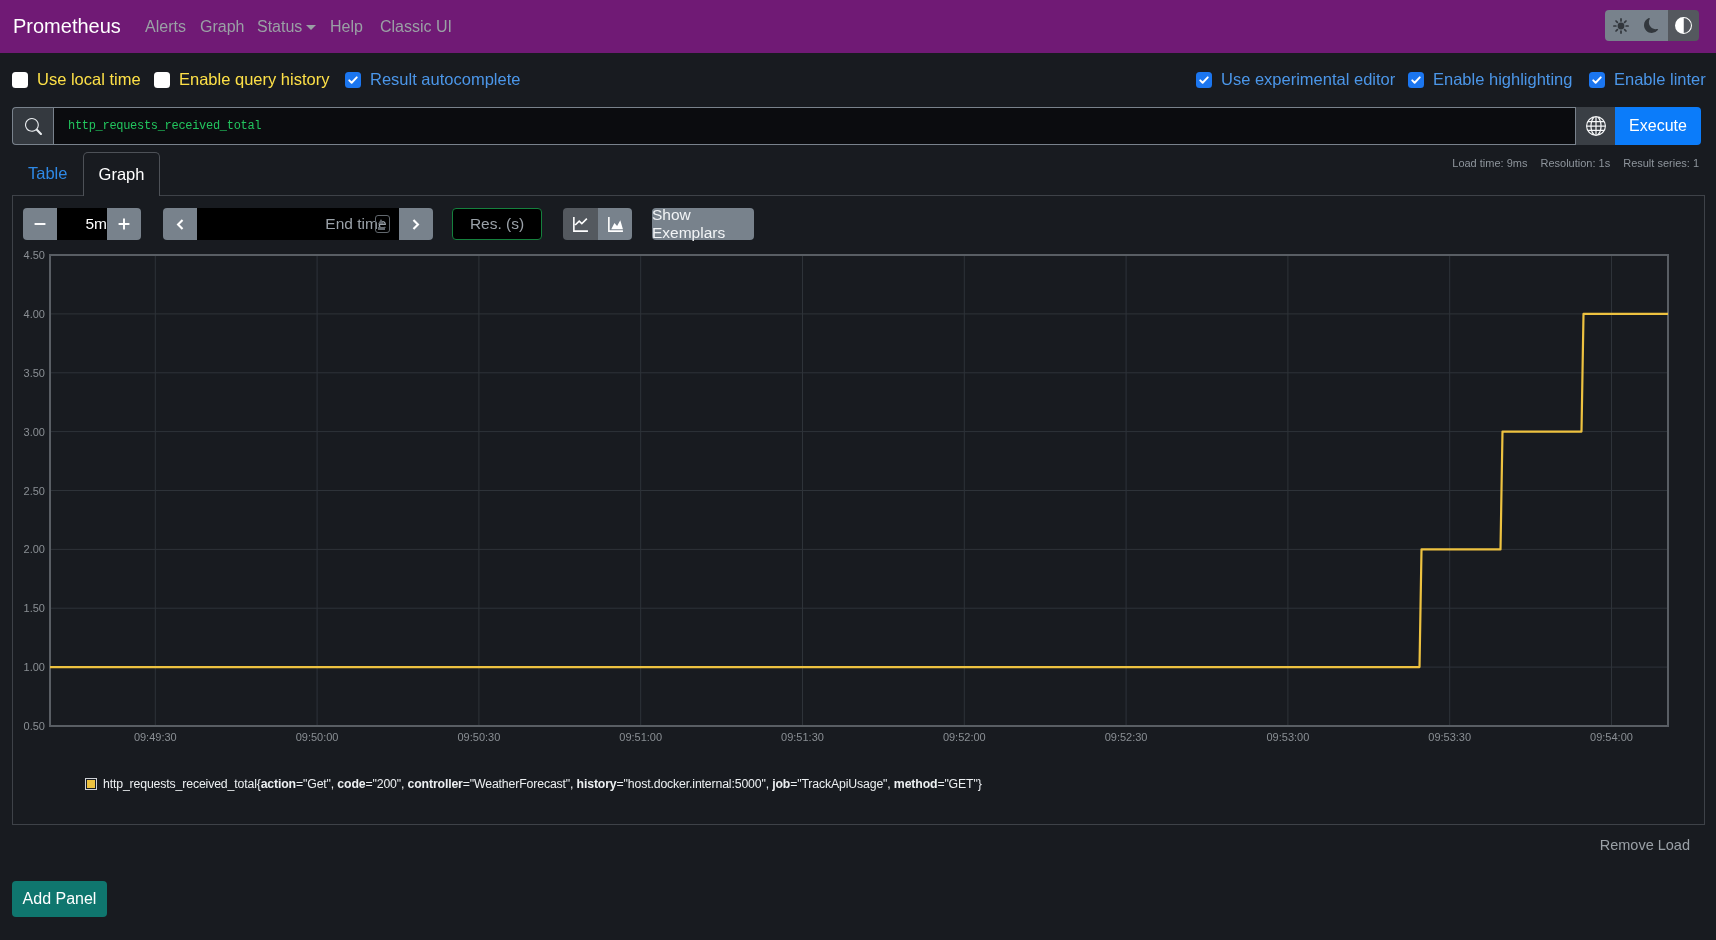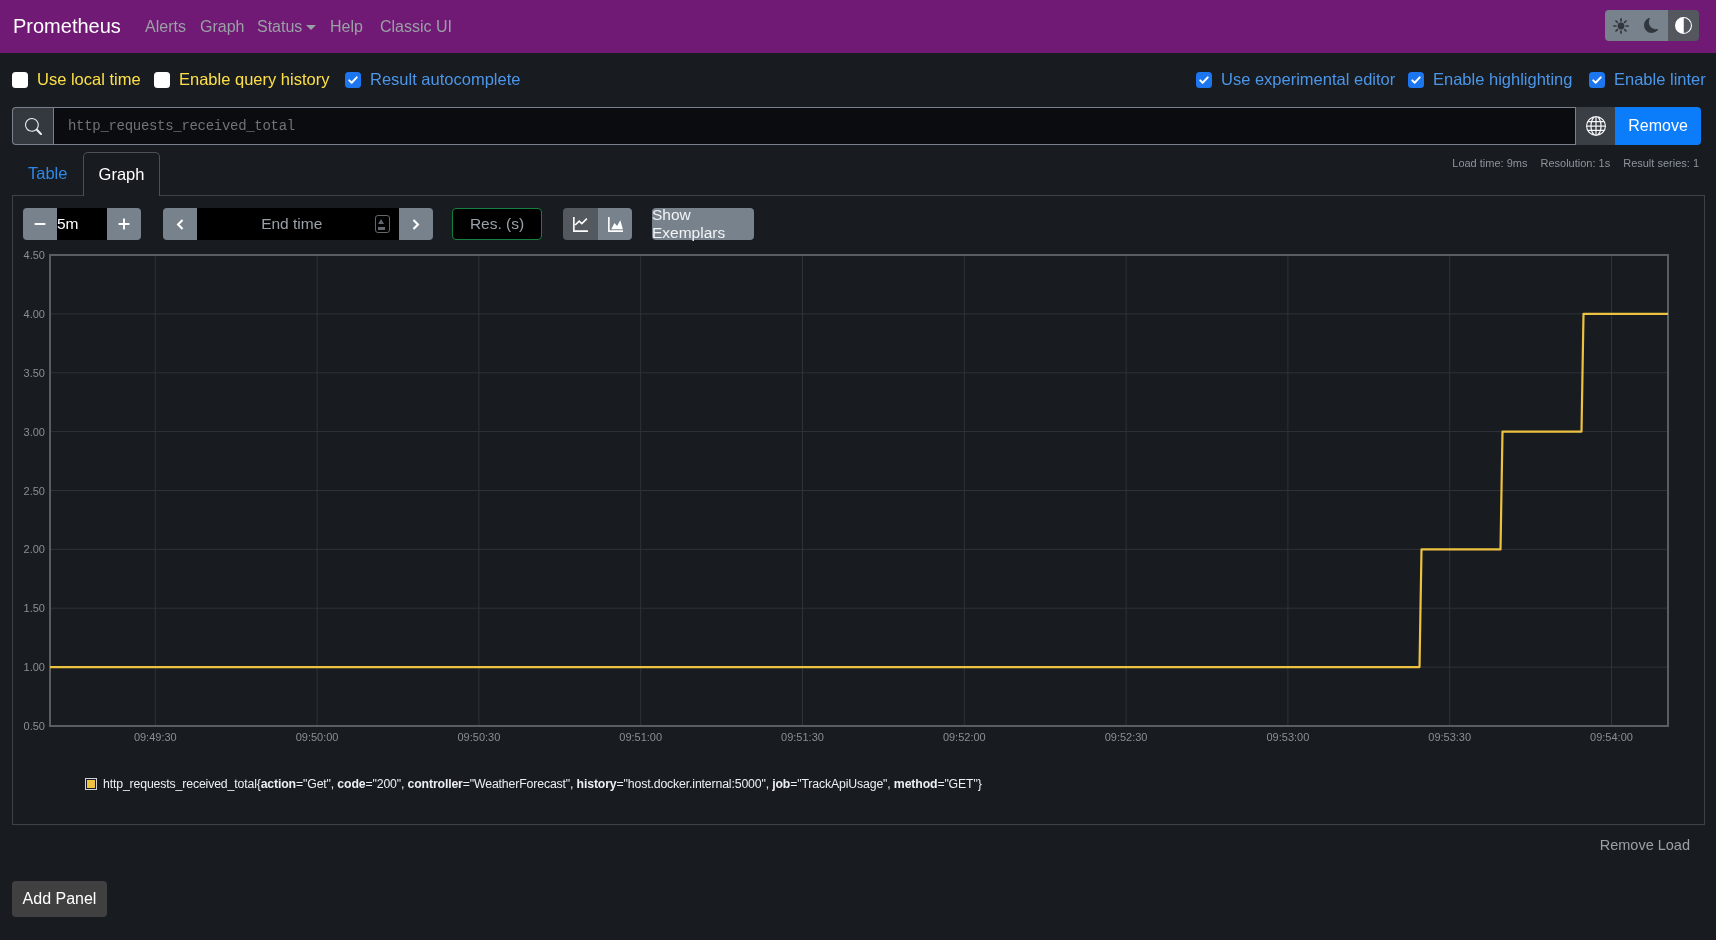--- a/index.html
+++ b/index.html
@@ -16,21 +16,21 @@
 #themes .tb:last-child{border-radius:0 4px 4px 0}
 
 .cb{position:absolute;top:72px;width:16px;height:16px;border-radius:3.5px;background:#fff}
 .cb.on{background:#1b76f0}
 .cb.on svg{position:absolute;left:2px;top:2px}
 .cl{position:absolute;top:70px;font-size:16.5px;color:#fde047;white-space:nowrap}
 .cl.blue{color:#4b96e8}
 
 #qrow{position:absolute;left:12px;top:107px;width:1689px;height:38px;display:flex}
 #qaddon{width:41px;height:38px;background:#34393f;border:1px solid #79828c;border-right:none;border-radius:4px 0 0 4px;display:flex;align-items:center;justify-content:center}
-#qinput{flex:1;height:38px;background:#0b0c0f;border:1px solid #79828c;color:#737373;font-family:"Liberation Mono",monospace;font-size:14px;line-height:36px;padding-left:14px;letter-spacing:-0.3px}
+#qinput{flex:1;height:38px;background:#0b0c0f;border:1px solid #79828c;color:#22c55e;font-family:"Liberation Mono",monospace;font-size:12px;line-height:36px;padding-left:14px;letter-spacing:-0.3px}
 #qglobe{width:39px;height:38px;background:#3a3f45;display:flex;align-items:center;justify-content:center}
 #qexec{width:86px;height:38px;background:#0b7cfa;border-radius:0 4px 4px 0;color:#fff;font-size:16px;text-align:center;line-height:38px}
 
 #stats{position:absolute;right:17px;top:157px;font-size:11px;color:#8e959c;white-space:nowrap}
 #stats b{font-weight:normal;margin-left:13px}
 
 #tabTable{position:absolute;left:28px;top:164px;font-size:16.5px;color:#2e89e6}
 #tabGraph{position:absolute;left:83px;top:152px;width:77px;height:44px;border:1px solid #4d5157;border-bottom:none;border-radius:5px 5px 0 0;background:#181b20;color:#fff;font-size:16.5px;text-align:center;line-height:43px;z-index:3}
 
 #panel{position:absolute;left:12px;top:195px;width:1693px;height:630px;border:1px solid #3e4248}
@@ -40,21 +40,21 @@
 .rl{border-radius:4px 0 0 4px}.rr{border-radius:0 4px 4px 0}.ra{border-radius:4px}
 
 #chart text{fill:#8a8f94;font-size:11px;font-family:"Liberation Sans",sans-serif}
 #chart .grid line{stroke:#2e3339;stroke-width:1}
 
 #legend{position:absolute;left:85px;top:777px;display:flex;align-items:flex-start}
 #sw{width:12px;height:12px;border:1px solid #cfd2d5;background:#181b20;padding:1px;margin-right:6px;margin-top:1px}
 #sw div{width:8px;height:8px;background:#edc240}
 #ltext{font-size:12.3px;color:#eceff1;white-space:nowrap;letter-spacing:-0.15px}
 #removep{position:absolute;right:26px;top:837px;font-size:14.5px;color:#9aa0a6}
-#addp{position:absolute;left:12px;top:881px;width:95px;height:36px;background:#404040;border-radius:4px;color:#fff;font-size:16px;text-align:center;line-height:36px}
+#addp{position:absolute;left:12px;top:881px;width:95px;height:36px;background:#0f766e;border-radius:4px;color:#fff;font-size:16px;text-align:center;line-height:36px}
 </style></head>
 <body>
 <div id="nav">
  <span id="brand">Prometheus</span>
  <span class="nl" style="left:145px">Alerts</span>
  <span class="nl" style="left:200px">Graph</span>
  <span class="nl" style="left:257px">Status<span class="caret"></span></span>
  <span class="nl" style="left:330px">Help</span>
  <span class="nl" style="left:380px">Classic UI</span>
  <div id="themes">
@@ -114,47 +114,47 @@
       <svg width="17" height="17" viewBox="0 0 16 16" fill="#e9ecef">
         <path d="M11.742 10.344a6.5 6.5 0 1 0-1.397 1.398h-.001c.03.04.062.078.098.115l3.85 3.85a1 1 0 0 0 1.415-1.414l-3.85-3.85a1.007 1.007 0 0 0-.115-.1zM12 6.5a5.5 5.5 0 1 1-11 0 5.5 5.5 0 0 1 11 0z"></path>
       </svg>
     </div>
  <div id="qinput">http_requests_received_total</div>
  <div id="qglobe">
       <svg width="20" height="20" viewBox="0 0 16 16" fill="#f5f6f7">
         <path d="M0 8a8 8 0 1 1 16 0A8 8 0 0 1 0 8zm7.5-6.923c-.67.204-1.335.82-1.887 1.855A7.97 7.97 0 0 0 5.145 4H7.5V1.077zM4.09 4a9.267 9.267 0 0 1 .64-1.539 6.7 6.7 0 0 1 .597-.933A7.025 7.025 0 0 0 2.255 4H4.09zm-.582 3.5c.03-.877.138-1.718.312-2.5H1.674a6.958 6.958 0 0 0-.656 2.5h2.49zM4.847 5a12.5 12.5 0 0 0-.338 2.5H7.5V5H4.847zM8.5 5v2.5h2.99a12.495 12.495 0 0 0-.337-2.5H8.5zM4.51 8.5a12.5 12.5 0 0 0 .337 2.5H7.5V8.5H4.51zm3.99 0V11h2.653c.187-.765.306-1.608.338-2.5H8.5zM5.145 12c.138.386.295.744.468 1.068.552 1.035 1.218 1.65 1.887 1.855V12H5.145zm.182 2.472a6.696 6.696 0 0 1-.597-.933A9.268 9.268 0 0 1 4.09 12H2.255a7.024 7.024 0 0 0 3.072 2.472zM3.82 11a13.652 13.652 0 0 1-.312-2.5h-2.49c.062.89.291 1.733.656 2.5H3.82zm6.853 3.472A7.024 7.024 0 0 0 13.745 12H11.91a9.27 9.27 0 0 1-.64 1.539 6.688 6.688 0 0 1-.597.933zM8.5 12v2.923c.67-.204 1.335-.82 1.887-1.855.173-.324.33-.682.468-1.068H8.5zm3.68-1h2.146c.365-.767.594-1.61.656-2.5h-2.49a13.65 13.65 0 0 1-.312 2.5zm2.802-3.5a6.959 6.959 0 0 0-.656-2.5H12.18c.174.782.282 1.623.312 2.5h2.49zM11.27 2.461c.247.464.462.98.64 1.539h1.835a7.024 7.024 0 0 0-3.072-2.472c.218.284.418.598.597.933zM10.855 4a7.966 7.966 0 0 0-.468-1.068C9.835 1.897 9.17 1.282 8.5 1.077V4h2.355z"></path>
       </svg>
     </div>
- <div id="qexec">Remove</div>
+ <div id="qexec">Execute</div>
 </div>
 
 <div id="stats">Load time: 9ms<b>Resolution: 1s</b><b>Result series: 1</b></div>
 <span id="tabTable">Table</span>
 <div id="tabGraph">Graph</div>
 <div id="panel"></div>
 
 <div class="gbtn rl" style="left:23px;width:34px">
     <svg width="14" height="14" viewBox="0 0 16 16" fill="#fff">
       <path d="M1.8 6.9h12.4v2.2H1.8z"></path>
     </svg>
   </div>
-<div class="blk" style="left:57px;width:50px;color:#fff;font-size:15.5px;text-align:left;line-height:32px">5m</div>
+<div class="blk" style="left:57px;width:50px;color:#fff;font-size:15.5px;text-align:right;line-height:32px">5m</div>
 <div class="gbtn rr" style="left:107px;width:34px">
     <svg width="14" height="14" viewBox="0 0 16 16" fill="#fff">
       <path d="M6.9 1.8h2.2v5.1h5.1v2.2H9.1v5.1H6.9V9.1H1.8V6.9h5.1z"></path>
     </svg>
   </div>
 
 <div class="gbtn rl" style="left:163px;width:34px">
     <svg width="13" height="15" viewBox="0 0 16 16" fill="none" stroke="#fff" stroke-width="2.6">
       <path d="M10.5 2.5 5 8l5.5 5.5"></path>
     </svg>
   </div>
 <div class="blk" style="left:197px;width:201.5px;font-size:15.5px">
-  <span style="position:absolute;left:0;right:12px;text-align:center;line-height:32px">End time</span>
+  <span style="position:absolute;left:0;right:12px;text-align:right;line-height:32px">End time</span>
   <span style="position:absolute;right:9px;top:7px;width:15px;height:18px;border:1.6px solid #62686e;border-radius:3px">
     <span style="position:absolute;left:2.2px;top:2.5px;width:0;height:0;border-left:3.6px solid transparent;border-right:3.6px solid transparent;border-bottom:5.5px solid #62686e"></span>
     <span style="position:absolute;left:2.2px;bottom:2.2px;width:7.2px;height:2.4px;background:#62686e"></span>
   </span>
 </div>
 <div class="gbtn rr" style="left:398.5px;width:34px">
     <svg width="13" height="15" viewBox="0 0 16 16" fill="none" stroke="#fff" stroke-width="2.6">
       <path d="M5.5 2.5 11 8l-5.5 5.5"></path>
     </svg>
   </div>

